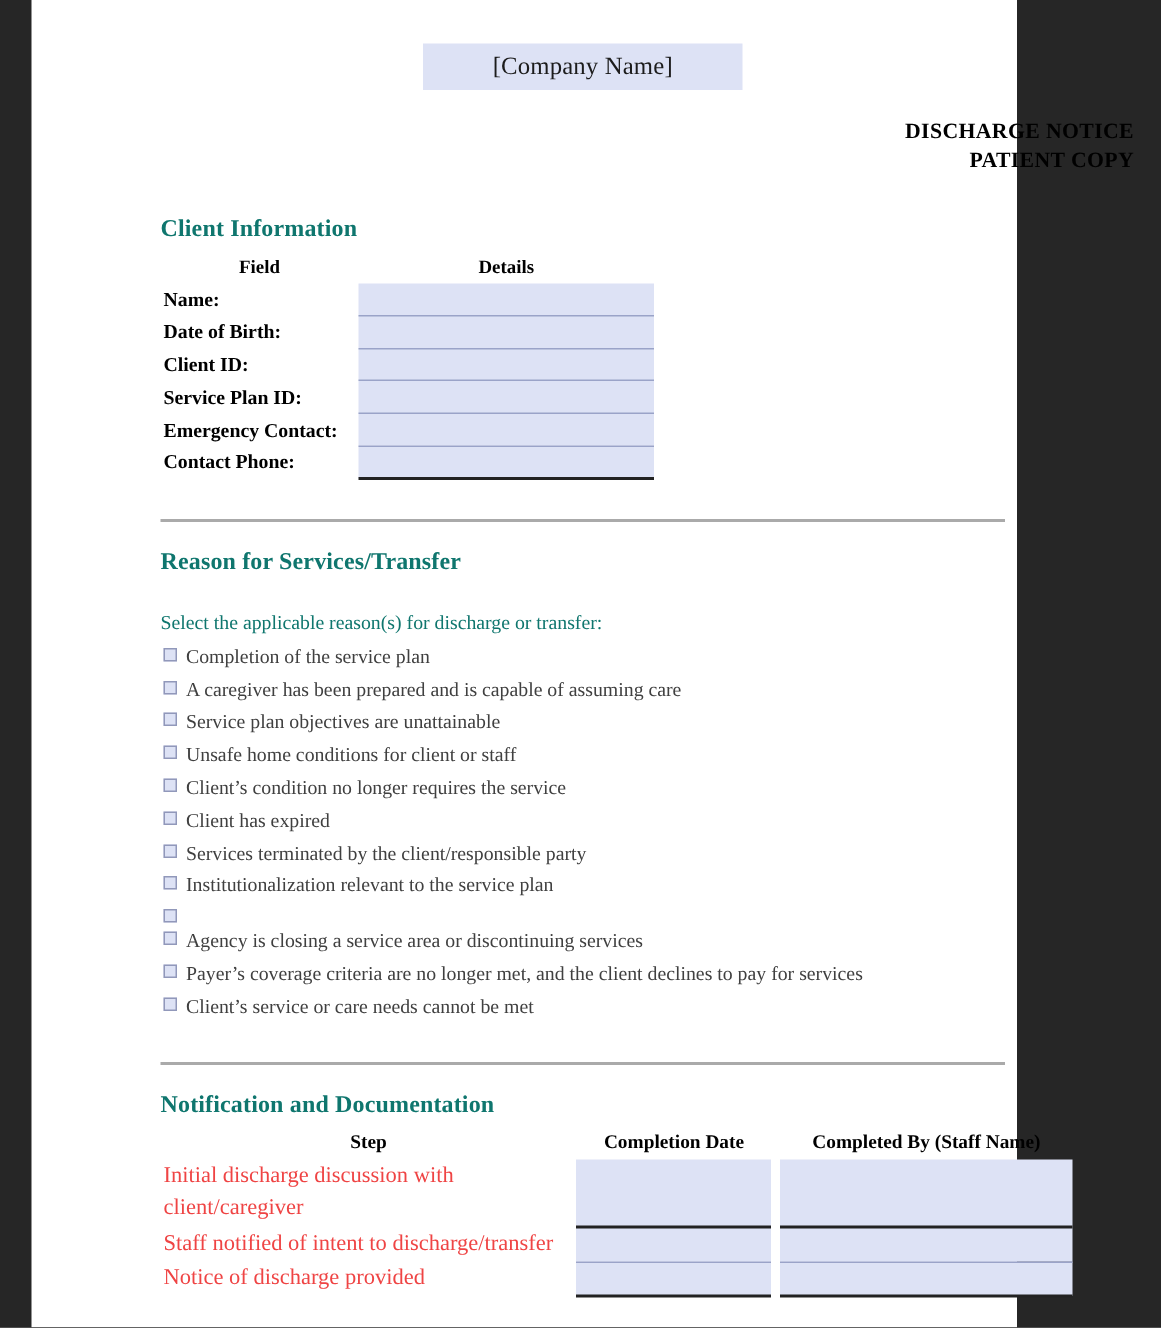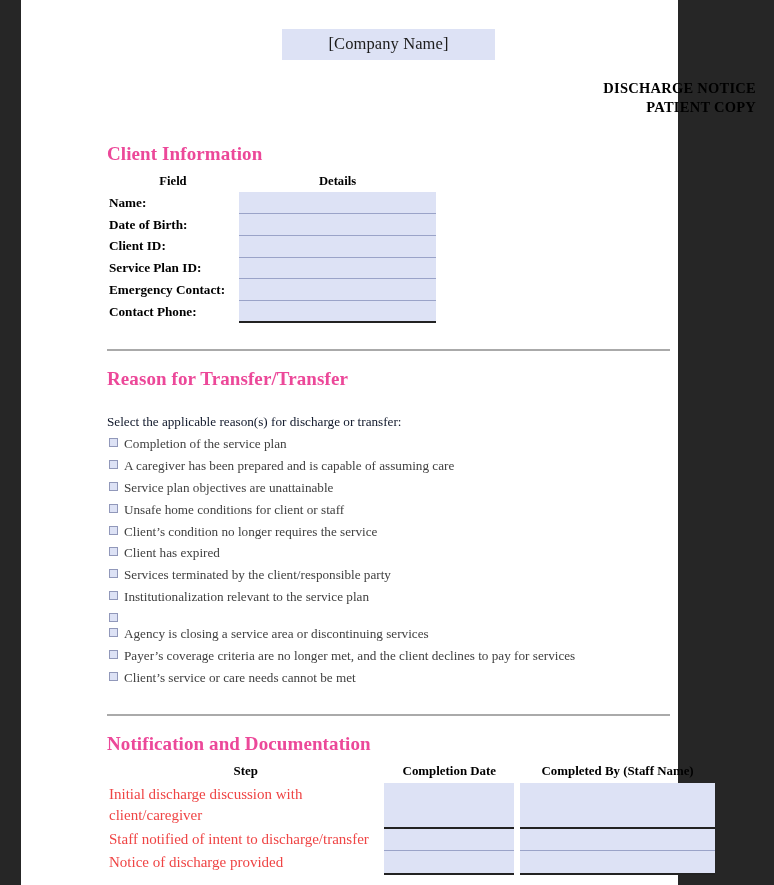--- a/index.html
+++ b/index.html
@@ -49,23 +49,23 @@
     font-weight: bold;
     font-size: 14.5px;
     color: #000;
     line-height: 1.32;
     letter-spacing: .25px;
   }
 
   
   .section { padding: 0 86px 0 86px; }
   .section-heading {
-    color: #ec4899;
-    font-weight: bold;
-    font-size: 19px;
+    color: #0f766e;
+    font-weight: bold;
+    font-size: 16px;
     line-height: 1.1;
     letter-spacing: .1px;
     margin: 0;
   }
   .divider {
     height: 0;
     border-top: 2px solid #aaaaaa;
     margin: 0 86px;
   }
 
@@ -100,21 +100,21 @@
     border-bottom: 1px solid #9aa3c8;
     height: 20px;
   }
   .ci-table tr:last-child td.val {
     border-bottom: 2px solid #222222;
   }
 
   
   .intro-line {
     font-size: 13.2px;
-    color: #0f172a;
+    color: #0f766e;
     margin: 22px 0 2px 0;
     line-height: 1.45;
   }
   .check-list { margin: 0; padding: 0; list-style: none; }
   .check-item {
     display: flex;
     align-items: flex-start;
     font-size: 13.2px;
     color: #404040;
     line-height: 1.47;
@@ -212,21 +212,21 @@
               <td class="lbl">Contact Phone:</td>
               <td class="val"></td>
             </tr>
           </tbody>
         </table>
       </div>
 
       <div class="divider" style="margin-top:26px;"></div>
 
       <div class="section" style="margin-top:18px;">
-        <div class="section-heading">Reason for Transfer/Transfer</div>
+        <div class="section-heading">Reason for Services/Transfer</div>
         <div class="intro-line">Select the applicable reason(s) for discharge or transfer:</div>
 
         <ul class="check-list">
           <li class="check-item">
             <span class="checkbox"></span>
             <span>Completion of the service plan</span>
           </li>
           <li class="check-item">
             <span class="checkbox"></span>
             <span>A caregiver has been prepared and is capable of assuming care</span>

